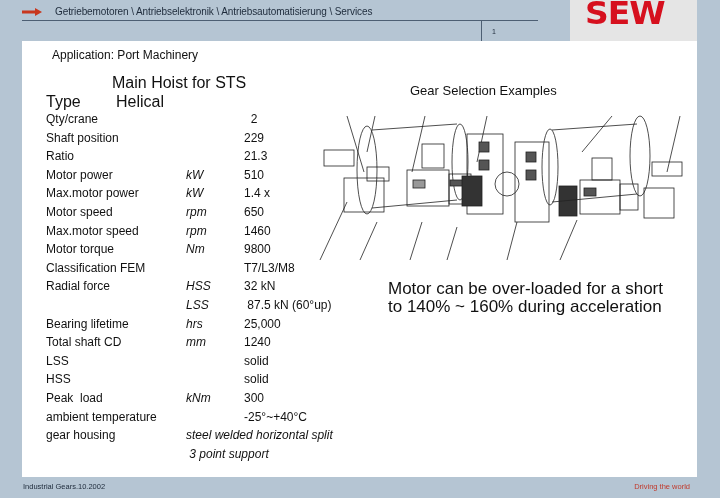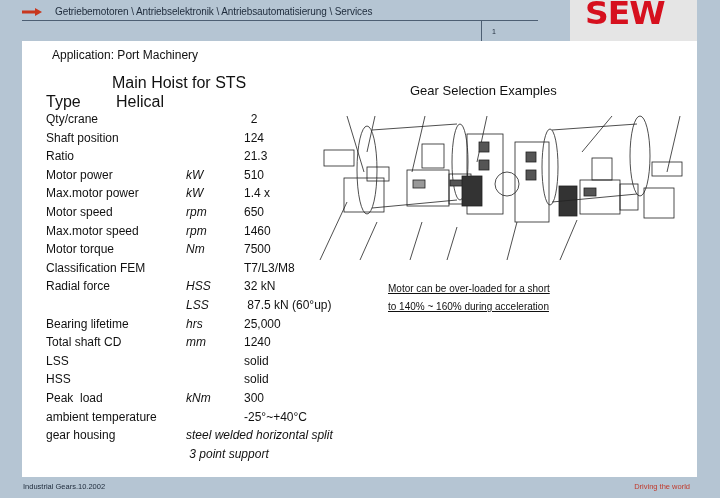--- a/index.html
+++ b/index.html
@@ -22,21 +22,21 @@
     .spec-header { position: absolute; left: 112px; top: 74px; font-size: 16px; }
     .spec-type { position: absolute; left: 46px; top: 93px; font-size: 16px; }
     .spec-type .v { position: absolute; left: 70px; top: 0; white-space: nowrap; }
     .spec-table { position: absolute; left: 46px; top: 112px; font-size: 12px; }
     .row { position: relative; height: 18.6px; white-space: nowrap; }
     .row .label { position: absolute; left: 0; }
     .row .unit { position: absolute; left: 140px; font-style: italic; }
     .row .val { position: absolute; left: 198px; }
     .gear-title { position: absolute; left: 410px; top: 83px; font-size: 13px; }
     .drawing { position: absolute; left: 312px; top: 112px; width: 380px; height: 150px; }
-    .note { position: absolute; left: 388px; top: 280px; font-size: 10px; line-height: 18px; text-decoration: underline; }
+    .note { position: absolute; left: 388px; top: 280px; font-size: 17px; line-height: 18px; }
     .footer-left { position: absolute; left: 23px; top: 482px; font-size: 7.5px; color: #1d2a3a; }
     .footer-right { position: absolute; right: 30px; top: 482px; font-size: 7.5px; color: #c0392b; }
   </style>
 </head>
 <body>
 
 <svg class="topbar-arrow" viewBox="0 0 20 8">
   <rect x="0" y="2.5" width="14" height="3" fill="#c8371e"></rect>
   <polygon points="13,0 20,4 13,8" fill="#c8371e"></polygon>
 </svg>
@@ -61,21 +61,21 @@
 
 <div class="spec-table">
   <div class="row">
       <span class="label">Qty/crane</span>
       <span class="unit"></span>
       <span class="val" style="white-space:pre">  2</span>
     </div>
   <div class="row">
       <span class="label">Shaft position</span>
       <span class="unit"></span>
-      <span class="val">124</span>
+      <span class="val">229</span>
     </div>
   <div class="row">
       <span class="label">Ratio</span>
       <span class="unit"></span>
       <span class="val">21.3</span>
     </div>
   <div class="row">
       <span class="label">Motor power</span>
       <span class="unit">kW</span>
       <span class="val">510</span>
@@ -91,21 +91,21 @@
       <span class="val">650</span>
     </div>
   <div class="row">
       <span class="label">Max.motor speed</span>
       <span class="unit">rpm</span>
       <span class="val">1460</span>
     </div>
   <div class="row">
       <span class="label">Motor torque</span>
       <span class="unit">Nm</span>
-      <span class="val">7500</span>
+      <span class="val">9800</span>
     </div>
   <div class="row">
       <span class="label">Classification FEM</span>
       <span class="unit"></span>
       <span class="val">T7/L3/M8</span>
     </div>
   <div class="row">
       <span class="label">Radial force</span>
       <span class="unit">HSS</span>
       <span class="val">32 kN</span>

